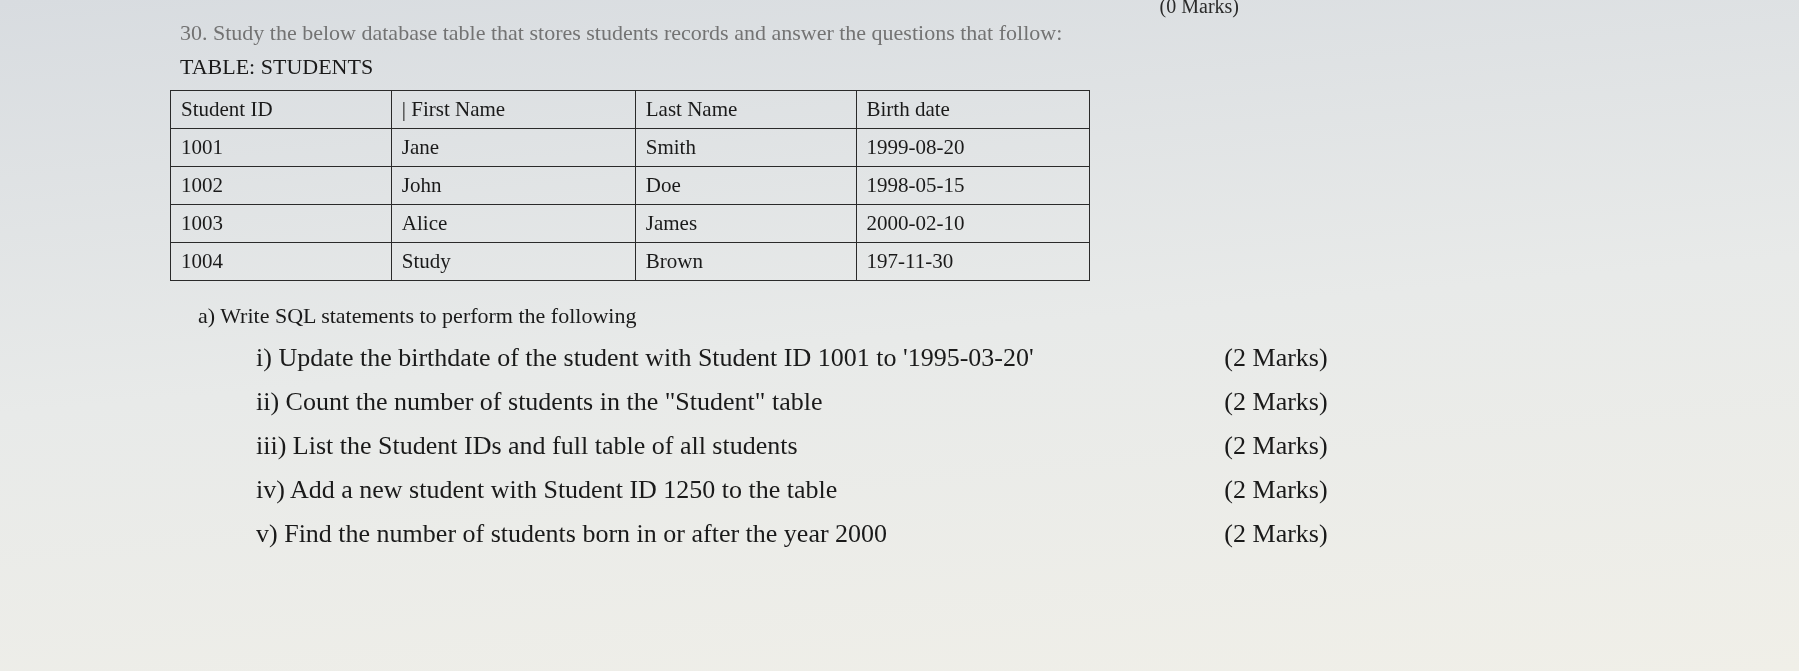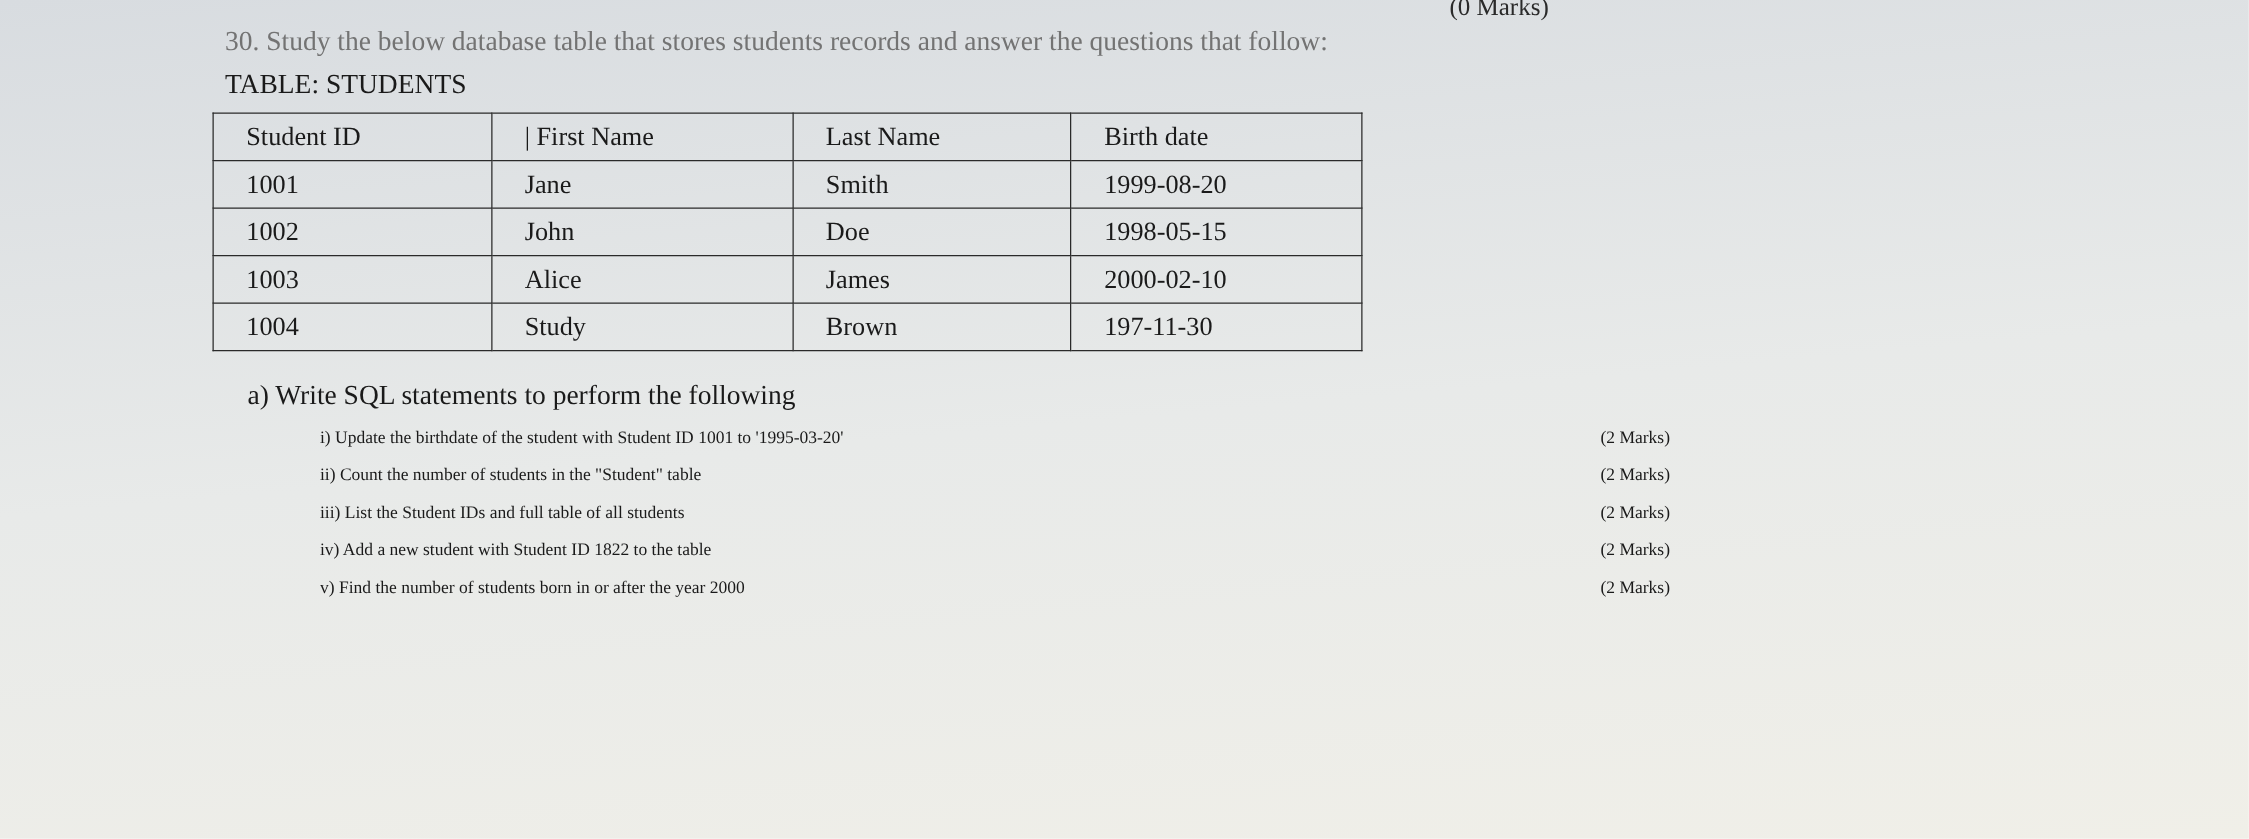--- a/index.html
+++ b/index.html
@@ -33,21 +33,21 @@
       font-weight: normal;
       margin: 8px 0 10px 0;
     }
     table {
       border-collapse: collapse;
       margin-left: -10px;
       width: 920px;
     }
     table td, table th {
       border: 1.5px solid #2a2a2a;
-      padding: 6px 26px;
+      padding: 6px 10px;
       font-size: 21px;
       text-align: left;
       font-weight: normal;
       background: transparent;
     }
     table th {
       font-weight: normal;
     }
     .sub-section {
       margin-top: 22px;
@@ -55,29 +55,29 @@
       font-size: 22px;
     }
     .sub-items {
       margin-top: 14px;
       margin-left: 58px;
     }
     .sub-item {
       display: flex;
       justify-content: space-between;
       width: 1080px;
-      font-size: 14px;
+      font-size: 26px;
       margin-bottom: 14px;
     }
     .sub-item .label {
       flex: 1;
     }
     .sub-item .marks {
       width: 120px;
-      text-align: right;
+      text-align: center;
     }
   </style>
 </head>
 <body>
 
 <div class="page">
 
   <div class="top-marks">(0 Marks)</div>
 
   <div class="question-intro">
@@ -148,21 +148,21 @@
         <div class="label">
           <span>iii)</span>
           <span>List the Student IDs and full table of all students</span>
         </div>
         <div class="marks">(2 Marks)</div>
       </div>
 
       <div class="sub-item">
         <div class="label">
           <span>iv)</span>
-          <span>Add a new student with Student ID 1822 to the table</span>
+          <span>Add a new student with Student ID 1250 to the table</span>
         </div>
         <div class="marks">(2 Marks)</div>
       </div>
 
       <div class="sub-item">
         <div class="label">
           <span>v)</span>
           <span>Find the number of students born in or after the year 2000</span>
         </div>
         <div class="marks">(2 Marks)</div>

